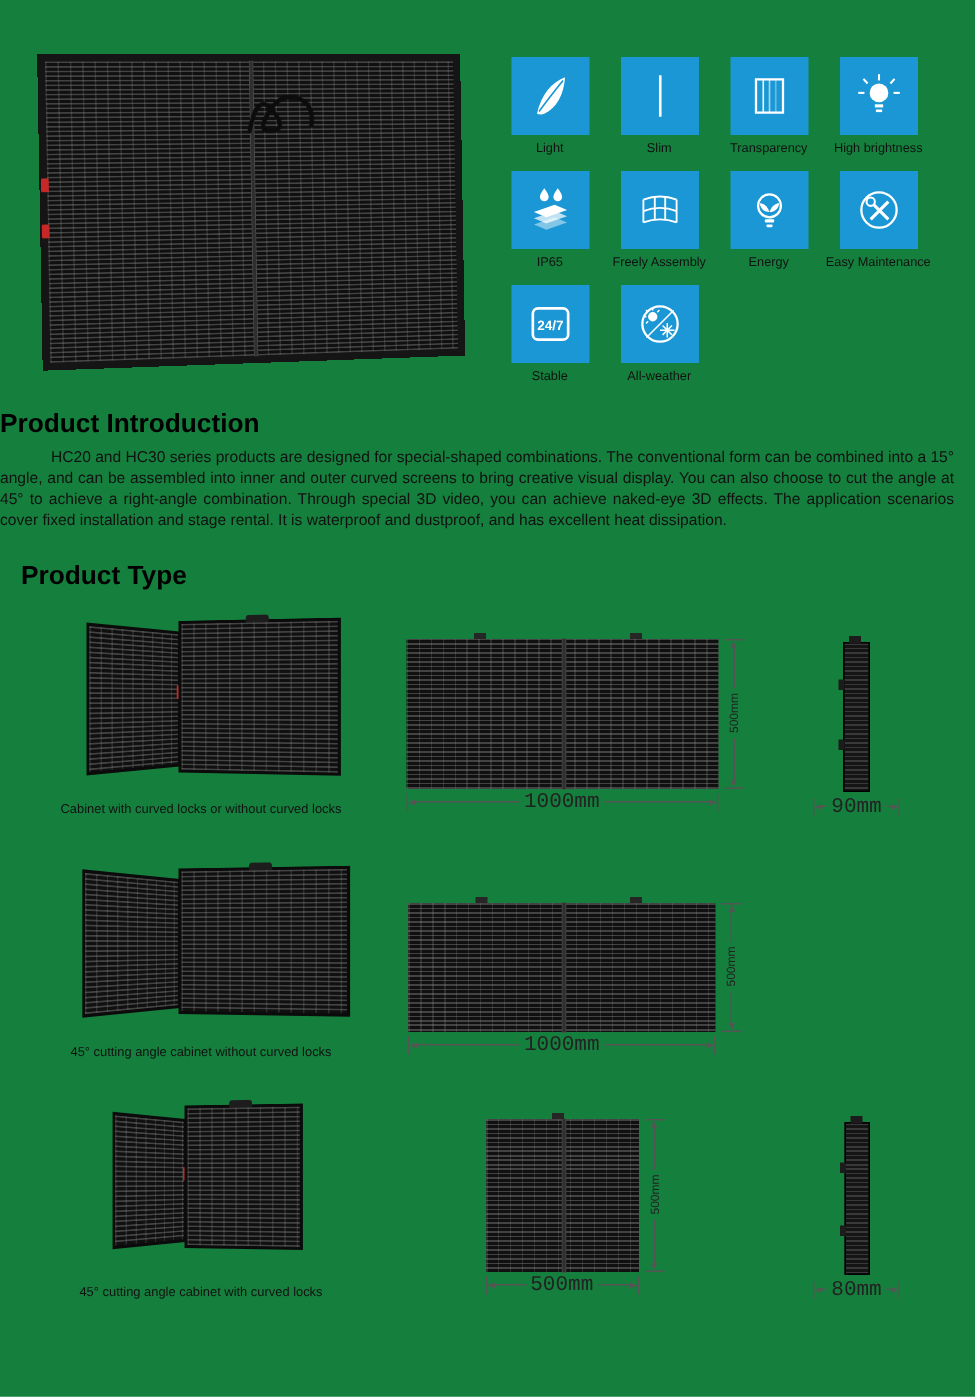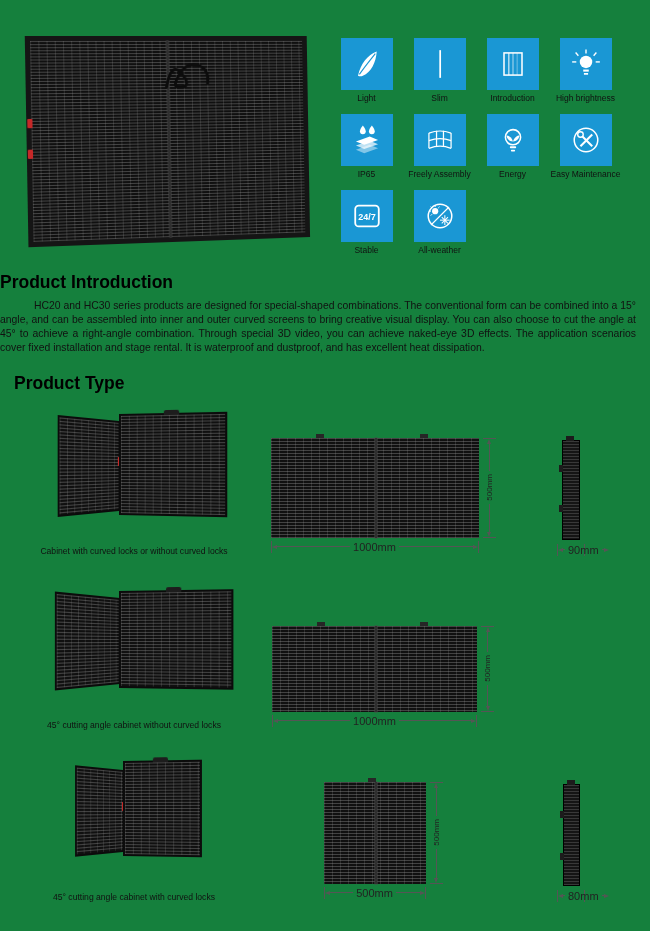--- a/index.html
+++ b/index.html
@@ -35,21 +35,21 @@
   .intro{padding:2px 14px 0 0;}
   .intro p{font-size:10.4px;line-height:1.34;text-align:justify;text-indent:34px;margin:0;color:#111;}
 
   
   .types{padding:10px 10px 0 14px;}
   .type-row{display:flex;align-items:flex-end;margin-top:14px;}
   .r2{margin-top:26px;} .r3{margin-top:24px;}
   .col-left{width:240px;display:flex;flex-direction:column;align-items:center;}
   .col-mid{width:258px;display:flex;justify-content:center;}
   .col-right{width:118px;display:flex;flex-direction:column;align-items:center;}
-  .type-caption{font-size:8.6px;text-align:center;margin-top:22px;color:#111;white-space:nowrap;}
+  .type-caption{font-size:8.6px;text-align:center;margin-top:10px;color:#111;white-space:nowrap;}
 
   .angle-view{position:relative;width:212px;height:116px;}
   .ap{position:absolute;border:2px solid #0b0b0b;}
   .ap-l{transform-origin:right center;}
   .ap-r{transform-origin:left center;}
   .r1 .ap-l{left:18px;top:13px;width:74px;height:90px;transform:perspective(420px) rotateY(42deg);}
   .r1 .ap-r{left:91px;top:6px;width:106px;height:101px;transform:perspective(520px) rotateY(-12deg);}
   .r2 .ap-l{left:12px;top:16px;width:80px;height:86px;transform:perspective(430px) rotateY(45deg);}
   .r2 .ap-r{left:91px;top:9px;width:112px;height:97px;transform:perspective(540px) rotateY(-10deg);}
   .r3 .ap-l{left:34px;top:16px;width:62px;height:82px;transform:perspective(420px) rotateY(45deg);}
@@ -66,23 +66,23 @@
   .side{background-color:#151515;border:1px solid #000;position:relative;
     background-image:repeating-linear-gradient(180deg, rgba(140,140,140,.3) 0 1px, rgba(0,0,0,0) 1px 3px);}
   .r1 .side{width:18px;height:100px;}
   .r2 .side{width:15px;height:86px;}
   .r3 .side{width:17px;height:102px;}
   .nub{position:absolute;left:-4px;width:4px;height:7px;background:#1c1c1c;}
   .side .top-hook{position:absolute;top:-5px;left:3px;width:8px;height:5px;background:#1c1c1c;}
   .side-wrap{display:flex;flex-direction:column;align-items:center;gap:4px;}
 
   .dim-h{display:flex;align-items:center;height:12px;border-left:1px solid #555;border-right:1px solid #555;}
-  .dim-h.small{width:28px;text-align:right;}
+  .dim-h.small{width:58px;text-align:right;}
   .dim-h .line{flex:1;height:1px;background:#555;min-width:2px;}
-  .dim-label{font-size:11px;color:#222;padding:0 3px;white-space:nowrap;}
+  .dim-label{font-size:14px;color:#222;padding:0 3px;white-space:nowrap;font-family:Liberation Mono, monospace;}
   .arr{width:0;height:0;flex:0 0 auto;}
   .arr.l{border-top:2.5px solid transparent;border-bottom:2.5px solid transparent;border-right:5px solid #555;}
   .arr.r{border-top:2.5px solid transparent;border-bottom:2.5px solid transparent;border-left:5px solid #555;}
   .arr.u{border-left:2.5px solid transparent;border-right:2.5px solid transparent;border-bottom:5px solid #555;}
   .arr.d{border-left:2.5px solid transparent;border-right:2.5px solid transparent;border-top:5px solid #555;}
   .dim-v{display:flex;flex-direction:column;align-items:center;width:13px;border-top:1px solid #555;border-bottom:1px solid #555;}
   .dim-v .linev{flex:1;width:1px;background:#555;min-height:2px;}
   .dim-label-v{font-size:8px;color:#222;writing-mode:vertical-rl;transform:rotate(180deg);padding:3px 0;white-space:nowrap;}
 </style>
 </head>
@@ -126,21 +126,21 @@
 
       <div class="tile">
         <div class="tile-box">
           <svg viewBox="0 0 52 52">
             <rect x="13" y="10" width="26" height="32" fill="none" stroke="#fff" stroke-width="2.2"></rect>
             <line x1="20" y1="10" x2="20" y2="42" stroke="#fff" stroke-width="1.6" opacity=".9"></line>
             <line x1="26" y1="10" x2="26" y2="42" stroke="#fff" stroke-width="1.6" opacity=".6"></line>
             <line x1="32" y1="10" x2="32" y2="42" stroke="#fff" stroke-width="1.6" opacity=".35"></line>
           </svg>
         </div>
-        <div class="tile-label">Introduction</div>
+        <div class="tile-label">Transparency</div>
       </div>
 
 
       <div class="tile">
         <div class="tile-box">
           <svg viewBox="0 0 52 52">
             <g stroke="#fff" stroke-width="2">
               <line x1="26" y1="5" x2="26" y2="11"></line>
                 <line x1="11" y1="9.5" x2="15" y2="14"></line>
               <line x1="41" y1="9.5" x2="37" y2="14"></line>

